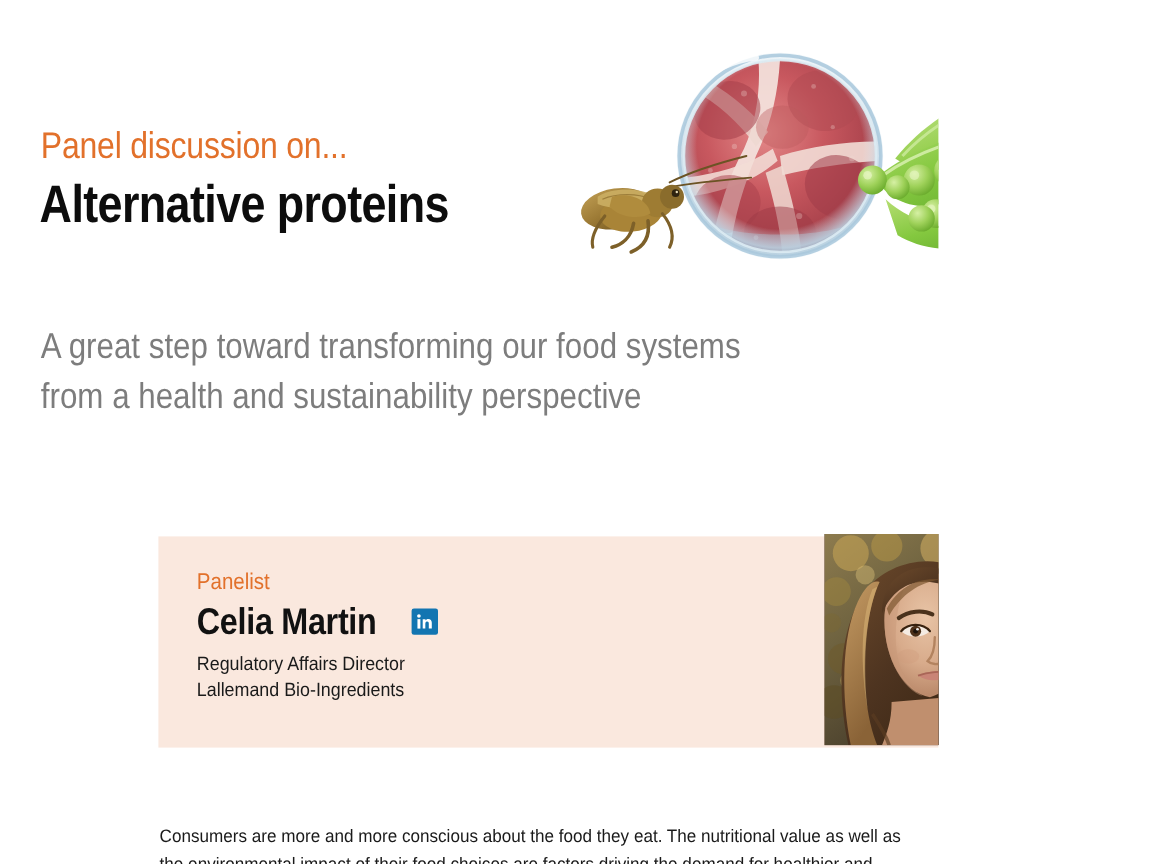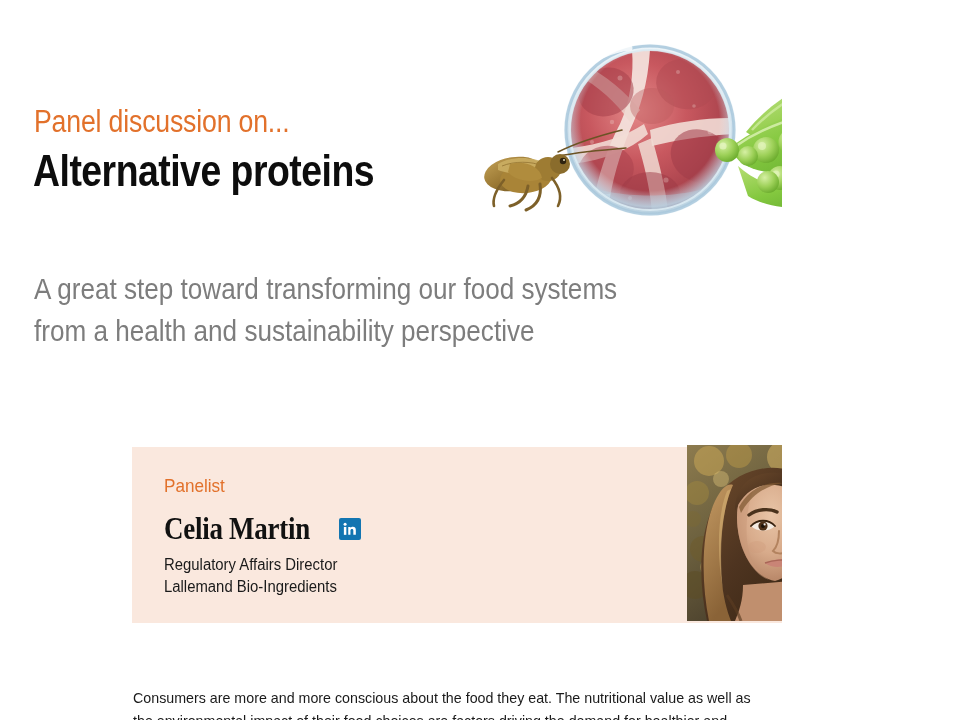--- a/index.html
+++ b/index.html
@@ -39,21 +39,21 @@
   .card {
     position:absolute; left:132px; top:447px;
     width:700px; height:176px;
     background:#FAE8DE;
   }
   .card-text { position:absolute; left:32px; top:27px; }
   .panelist-label {
     font-size:19px; color:#E2712B; font-weight:400; line-height:24px;
     transform:scaleX(0.9); transform-origin:left center;
   }
-  .name-row { display:flex; align-items:center; gap:9px; margin-top:12px;font-family:Liberation Serif, serif; }
+  .name-row { display:flex; align-items:center; gap:9px; margin-top:1px; }
   .panelist-name {
     font-size:31px; font-weight:700; color:#111; line-height:38px;
     letter-spacing:-0.3px;
     transform:scaleX(0.87); transform-origin:left center;
   }
   .li-icon {
     width:22px; height:22px; background:#1275B1; border-radius:2px;
     display:inline-flex; align-items:center; justify-content:center;
     flex:none; margin-left:-2px;
   }

